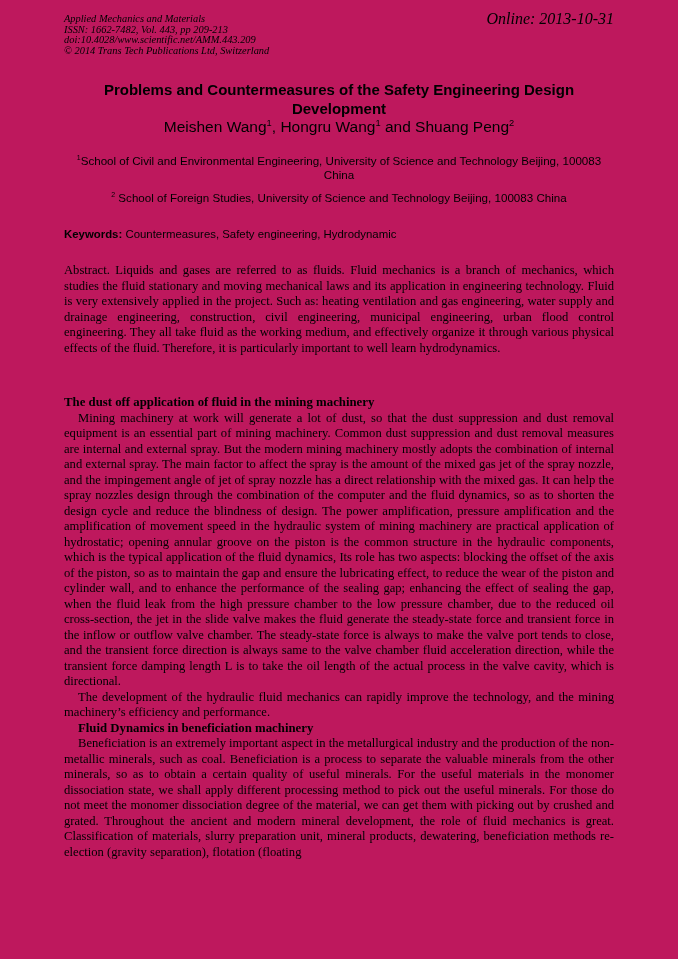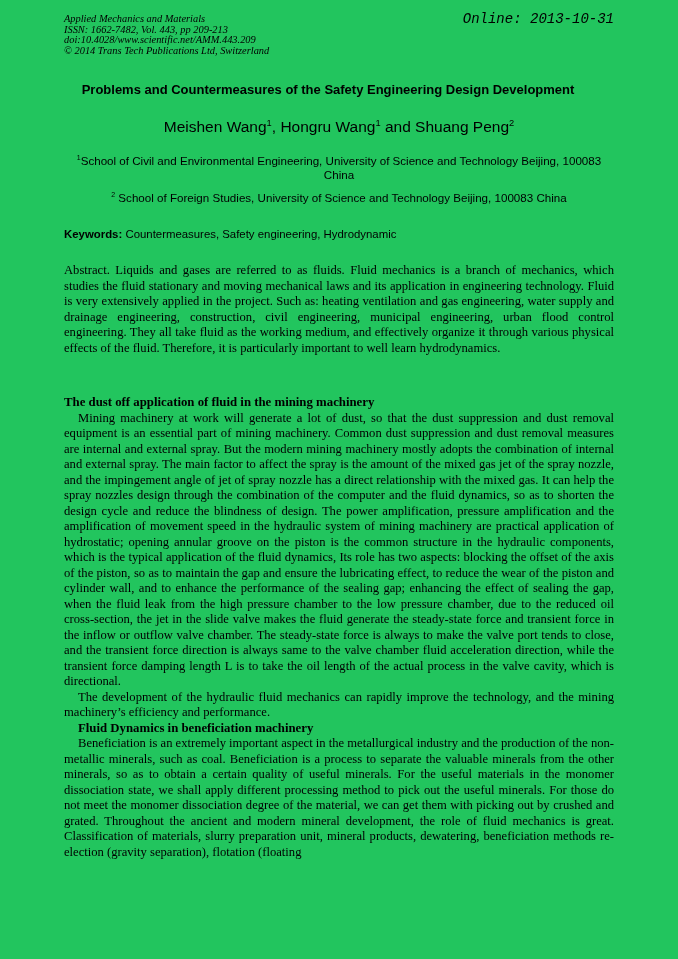--- a/index.html
+++ b/index.html
@@ -1,29 +1,29 @@
 <!DOCTYPE html>
 <html><head>
 <meta charset="utf-8">
 <style>
   html, body { margin: 0; padding: 0; background: #ffffff; }
   body { width: 678px; height: 959px; position: relative; overflow: hidden; color: #000; }
-  .page { position: absolute; left: 0; top: 0; width: 678px; height: 959px; background: #22c55e; }
+  .page { position: absolute; left: 0; top: 0; width: 678px; height: 959px; background: #be185d; }
   .header-left {
     position: absolute; left: 64px; top: 14px;
     font-family: "Liberation Serif", serif; font-style: italic; font-size: 10.4px; line-height: 10.6px;
   }
   .header-left div { white-space: nowrap; }
   .header-right {
     position: absolute; right: 64px; top: 14px;
-    font-family: Liberation Mono, monospace; font-style: italic; font-size: 14px; line-height: 10.6px;
+    font-family: Liberation Serif, serif; font-style: italic; font-size: 16px; line-height: 10.6px;
   }
   .title {
-    position: absolute; left: 53px; width: 550px; top: 80px; text-align: center;
-    font-family: "Liberation Sans", sans-serif; font-weight: bold; font-size: 13px; line-height: 19px;
+    position: absolute; left: 64px; width: 550px; top: 80px; text-align: center;
+    font-family: "Liberation Sans", sans-serif; font-weight: bold; font-size: 15px; line-height: 19px;
   }
   .authors {
     position: absolute; left: 64px; width: 550px; top: 118px; text-align: center;
     font-family: "Liberation Sans", sans-serif; font-size: 15.5px; line-height: 18px;
   }
   .authors sup, .affil sup { font-size: 0.6em; vertical-align: super; line-height: 0; }
   .affil {
     position: absolute; left: 64px; width: 550px; text-align: center;
     font-family: "Liberation Sans", sans-serif; font-size: 11.6px; line-height: 14px;
   }

